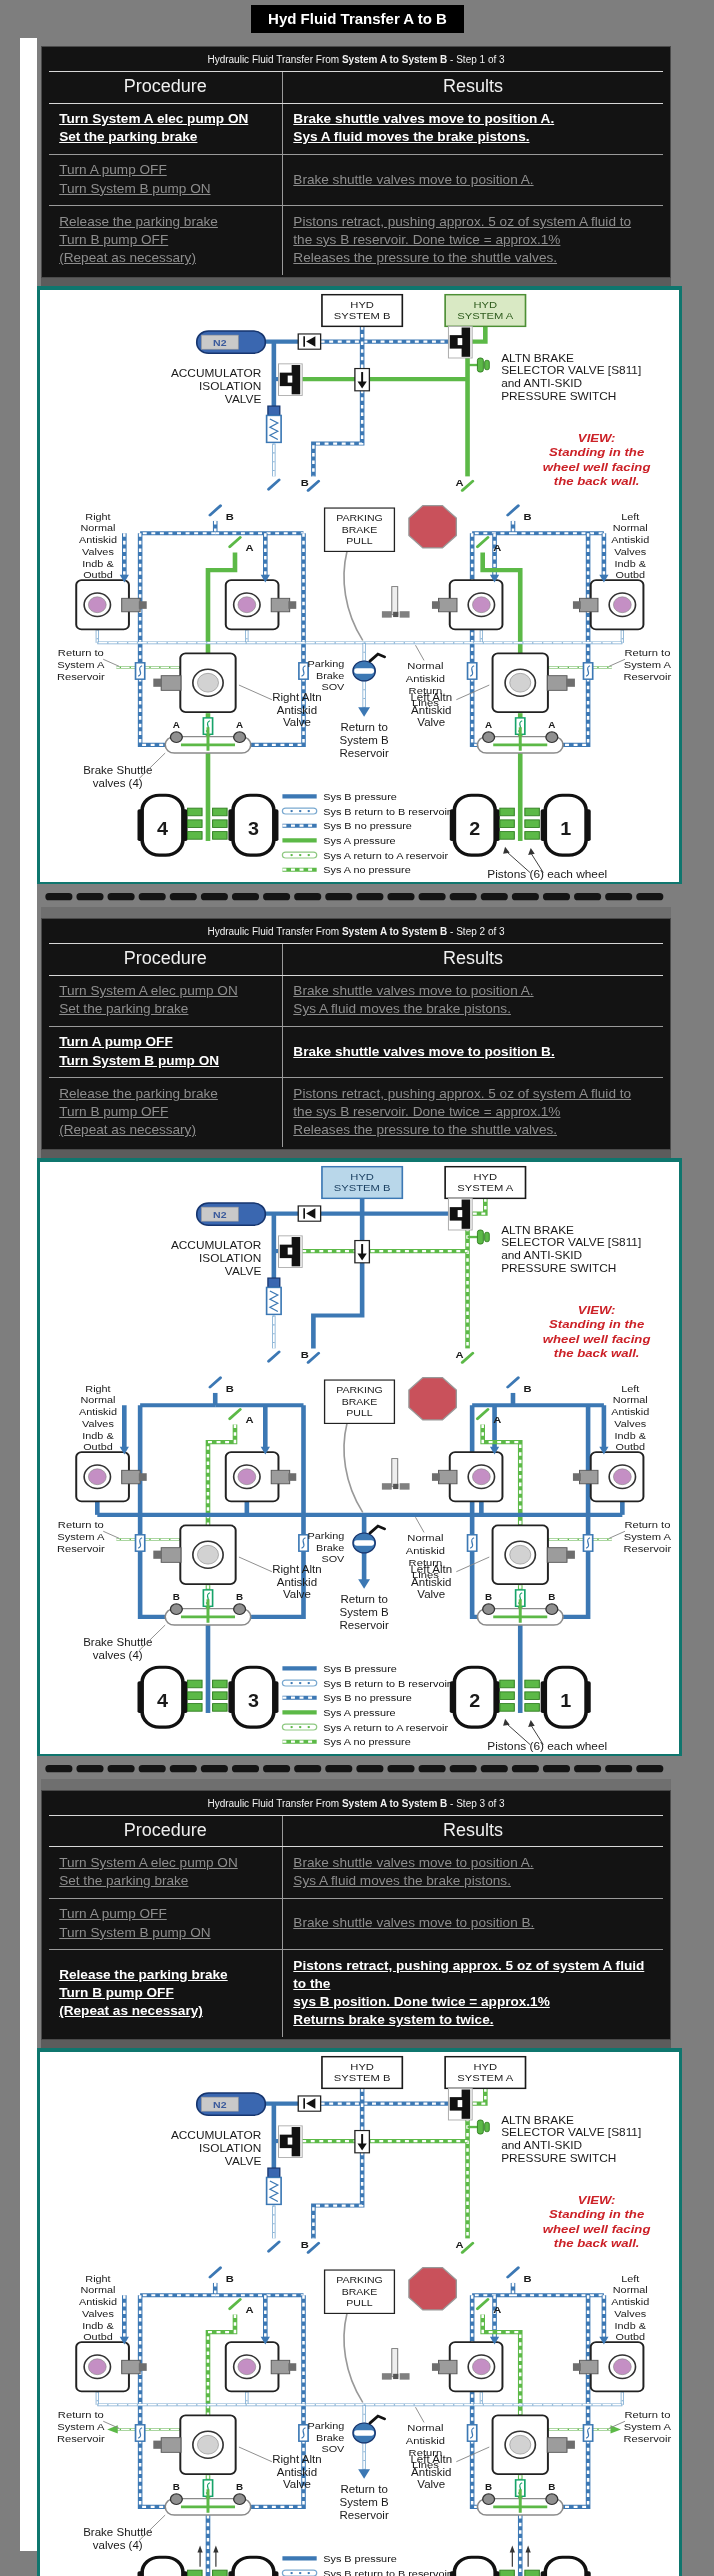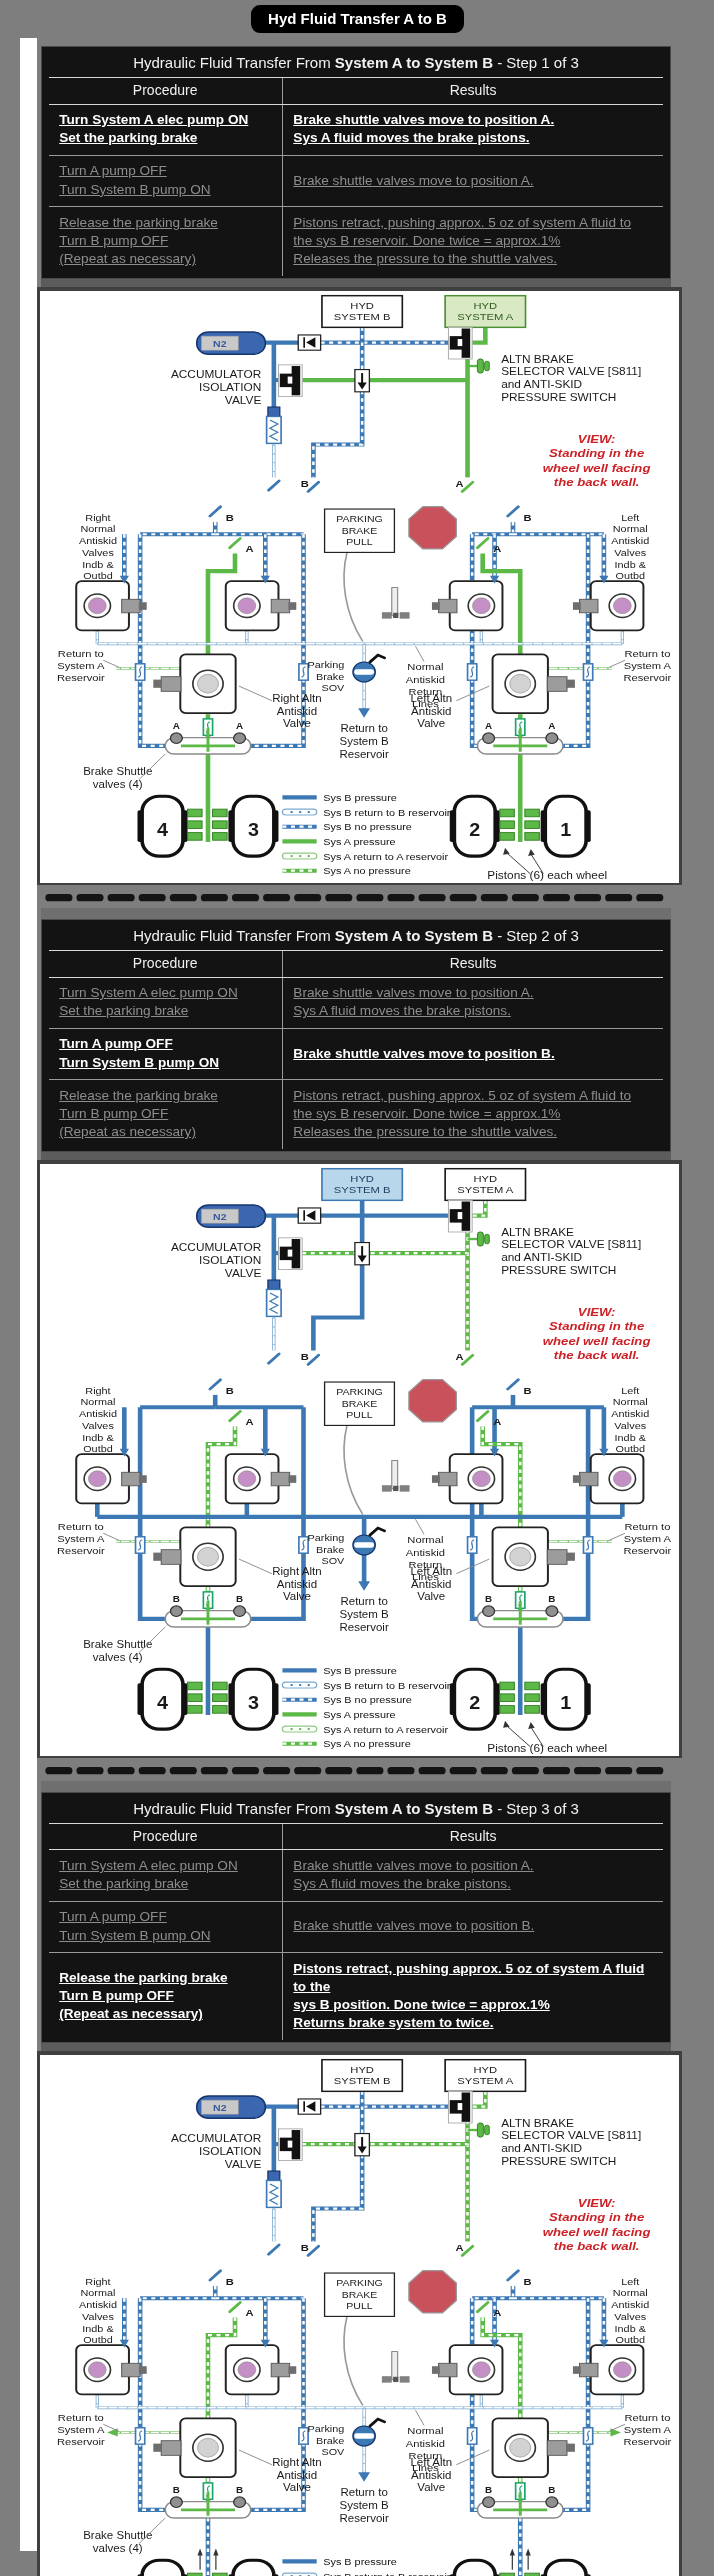--- a/index.html
+++ b/index.html
@@ -1,38 +1,38 @@
 <!DOCTYPE html>
 <html style="font-size:10.6px"><head>
 <meta charset="utf-8">
 <style>
   html,body{margin:0;padding:0;}
   body{width:715px;background:#7e7e7e;font-family:"Liberation Sans",sans-serif;}
   .page{position:relative;width:715px;padding-top:5.3px;}
   .page-title{margin:0 auto 13.2px auto;width:fit-content;background:#000;color:#fff;
-    font-size:15px;font-weight:bold;padding:4.6px 17px 6px;border-radius:9px;}
+    font-size:15px;font-weight:bold;padding:4.6px 17px 6px;}
   .white-strip{position:absolute;left:20px;top:38px;width:17px;height:2513px;background:#ffffff;}
   .content{position:relative;margin-left:41px;width:630px;}
   .band-top{height:10.6px;background:#6f6f6f;}
   .band-bot{height:8px;background:#5c5c5c;}
   .tbl{background:#131313;border:1.3px solid #4a4a4a;padding:0 6.6px 2.6px;}
-  .tbl-title{color:#f2f2f2;text-align:center;font-size:15px;padding:6.6px 0 6px;
+  .tbl-title{color:#f2f2f2;text-align:center;font-size:10px;padding:6.6px 0 6px;
     border-bottom:1.3px solid #d8d8d8;}
   .tbl-title b{font-weight:bold;}
   table.step-table{width:100%;border-collapse:collapse;font-size:13.6px;}
   table.step-table th{font-weight:normal;text-align:center;padding:4.6px 0 5.3px;color:#f0f0f0;
-    border-bottom:1.3px solid #d8d8d8;font-size:14px;}
+    border-bottom:1.3px solid #d8d8d8;font-size:18px;}
   table.step-table th.res-col{border-left:1.3px solid #9a9a9a;margin-left:42px;}
   table.step-table td{padding:6.6px 8px 7.3px 10.6px;vertical-align:middle;line-height:1.34;text-decoration:underline;}
   table.step-table td.res{border-left:1.3px solid #9a9a9a;}
   table.step-table tbody tr + tr td{border-top:1.3px solid #9a9a9a;}
   tr.active{color:#ffffff;font-weight:bold;}
   tr.dim{color:#8d8d8d;font-weight:normal;}
   td.proc{width:38%;}
-  .panel{background:#404040;margin-left:-4px;width:645px;padding:4px 0 1.3px;}
+  .panel{background:#0f766e;margin-left:-4px;width:645px;padding:4px 0 1.3px;}
   .diagram-svg{display:block;width:639px;height:592px;margin:0 auto;background:#fff;}
   .diagram-svg text{font-family:"Liberation Sans",sans-serif;}
   .sep{display:block;margin:8px auto 6.6px auto;}
 </style>
 </head>
 <body>
 
 <div class="page">
   <div class="page-title">Hyd Fluid Transfer A to B</div>
   <div class="white-strip"></div>

